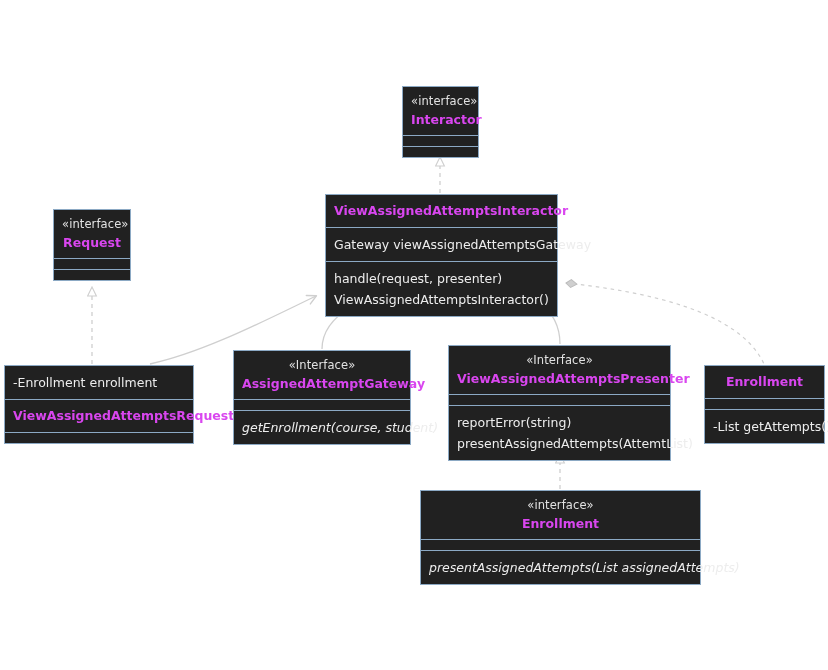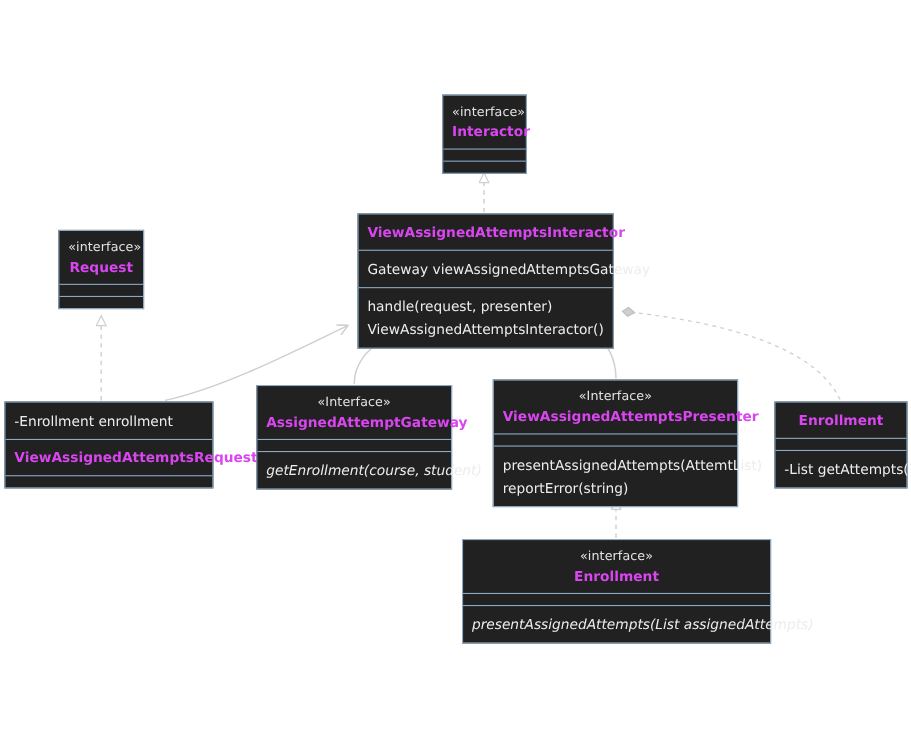--- a/index.html
+++ b/index.html
@@ -166,22 +166,22 @@
     </div>
   </div>
 
   <div class="uml-class" style="left:448px; top:345px; width:223px;">
     <div class="compartment">
       <span class="stereotype">«Interface»</span>
       <span class="cname">ViewAssignedAttemptsPresenter</span>
     </div>
     <div class="compartment empty"></div>
     <div class="compartment">
+      <span class="member">reportError(string)</span>
       <span class="member">presentAssignedAttempts(AttemtList)</span>
-      <span class="member">reportError(string)</span>
     </div>
   </div>
 
   <div class="uml-class" style="left:704px; top:365px; width:121px;">
     <div class="compartment head-only">
       <span class="cname">Enrollment</span>
     </div>
     <div class="compartment empty"></div>
     <div class="compartment">
       <span class="member">-List getAttempts()</span>

